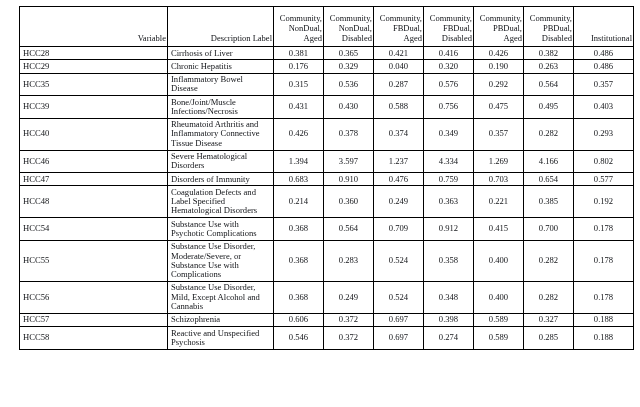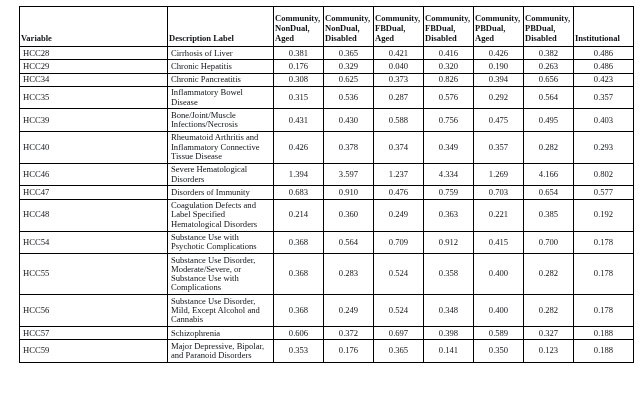--- a/index.html
+++ b/index.html
@@ -24,22 +24,22 @@
     table-layout: fixed;
     border: 1.5px solid #000;
   }
   table.coef th, table.coef td {
     border: 1px solid #000;
     overflow: hidden;
   }
   table.coef thead th {
     height: 36px;
     vertical-align: bottom;
-    text-align: left;
-    font-weight: bold;
+    text-align: right;
+    font-weight: normal;
     font-size: 8.5px;
     line-height: 1.16;
     padding: 1px 1px 2px 1px;
     white-space: pre-line;
   }
   table.coef td {
     font-size: 8.6px;
     line-height: 1.08;
     padding: 1.5px 3px;
     vertical-align: middle;
@@ -112,31 +112,20 @@
           <td>Chronic Hepatitis</td>
           <td class="num">0.176</td>
           <td class="num">0.329</td>
           <td class="num">0.040</td>
           <td class="num">0.320</td>
           <td class="num">0.190</td>
           <td class="num">0.263</td>
           <td class="num">0.486</td>
         </tr>
         <tr>
-          <td>HCC34</td>
-          <td>Chronic Pancreatitis</td>
-          <td class="num">0.308</td>
-          <td class="num">0.625</td>
-          <td class="num">0.373</td>
-          <td class="num">0.826</td>
-          <td class="num">0.394</td>
-          <td class="num">0.656</td>
-          <td class="num">0.423</td>
-        </tr>
-        <tr>
           <td>HCC35</td>
           <td>Inflammatory Bowel Disease</td>
           <td class="num">0.315</td>
           <td class="num">0.536</td>
           <td class="num">0.287</td>
           <td class="num">0.576</td>
           <td class="num">0.292</td>
           <td class="num">0.564</td>
           <td class="num">0.357</td>
         </tr>
@@ -233,25 +222,25 @@
           <td>Schizophrenia</td>
           <td class="num">0.606</td>
           <td class="num">0.372</td>
           <td class="num">0.697</td>
           <td class="num">0.398</td>
           <td class="num">0.589</td>
           <td class="num">0.327</td>
           <td class="num">0.188</td>
         </tr>
         <tr>
-          <td>HCC59</td>
-          <td>Major Depressive, Bipolar, and Paranoid Disorders</td>
-          <td class="num">0.353</td>
-          <td class="num">0.176</td>
-          <td class="num">0.365</td>
-          <td class="num">0.141</td>
-          <td class="num">0.350</td>
-          <td class="num">0.123</td>
+          <td>HCC58</td>
+          <td>Reactive and Unspecified Psychosis</td>
+          <td class="num">0.546</td>
+          <td class="num">0.372</td>
+          <td class="num">0.697</td>
+          <td class="num">0.274</td>
+          <td class="num">0.589</td>
+          <td class="num">0.285</td>
           <td class="num">0.188</td>
         </tr>
       </tbody>
   </table>
 </div>
 
 </body></html>

